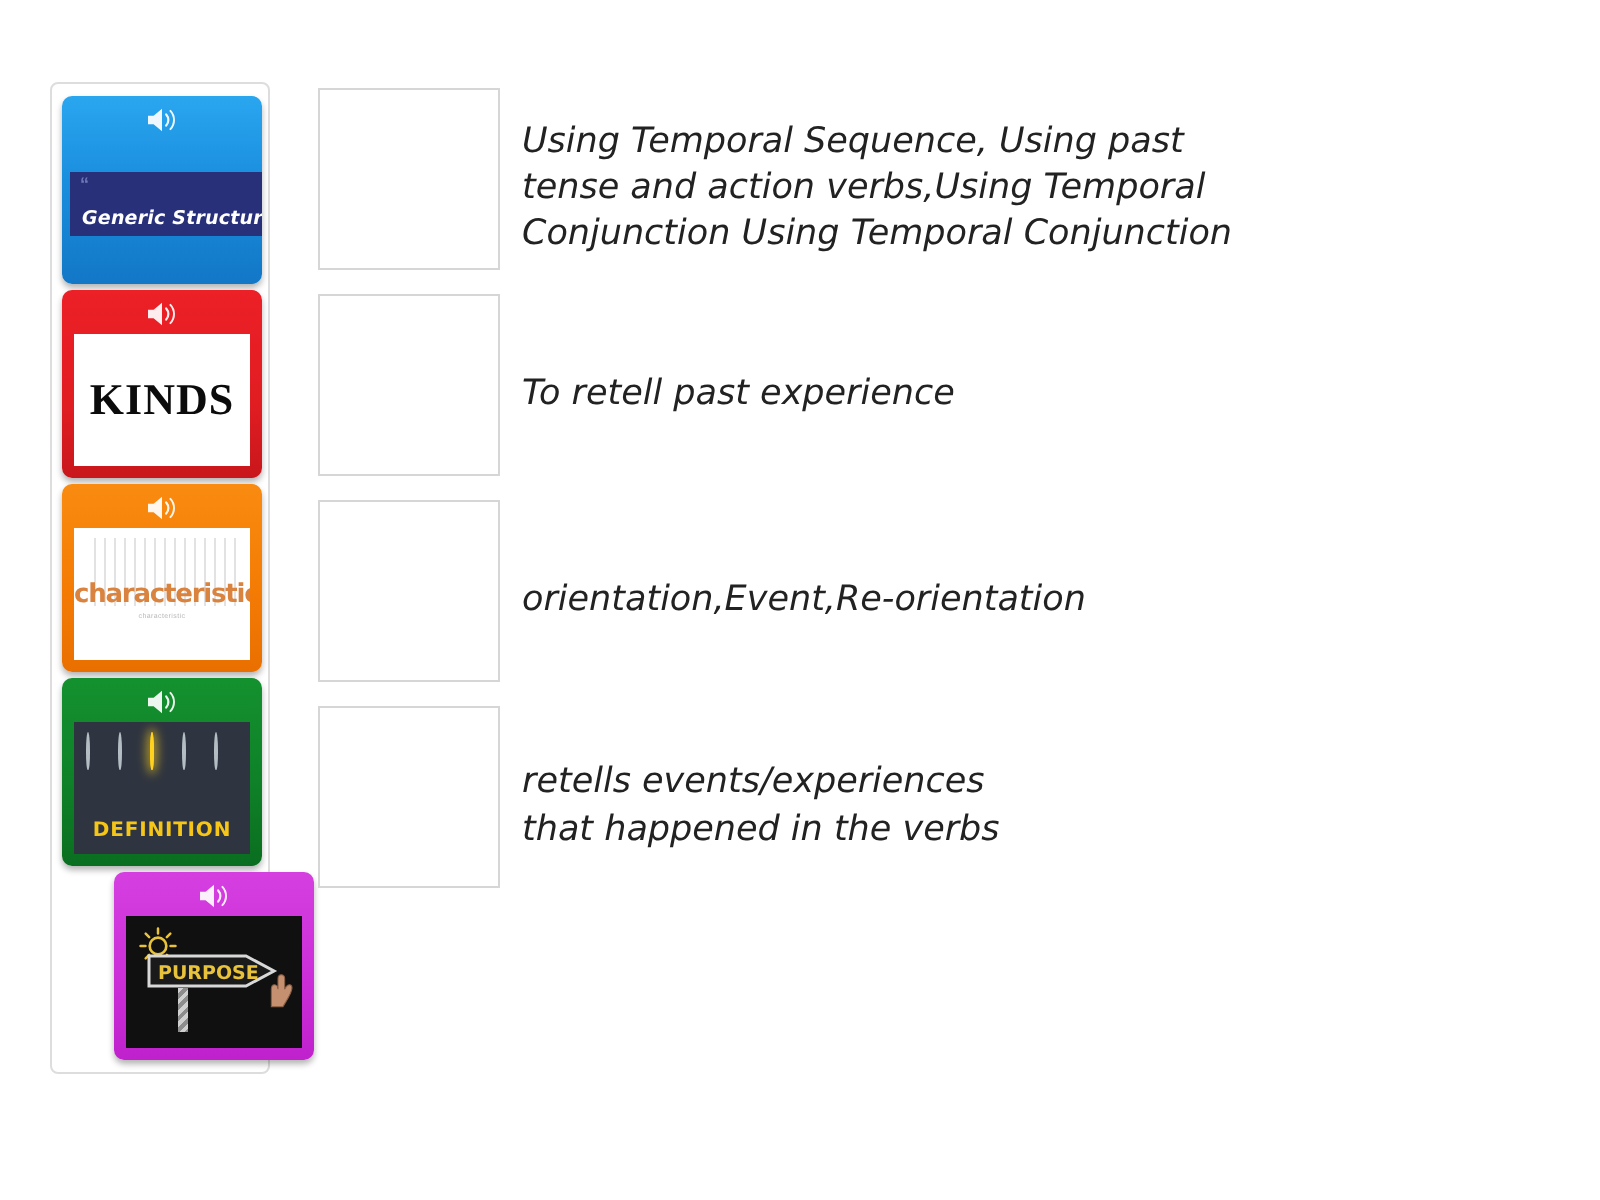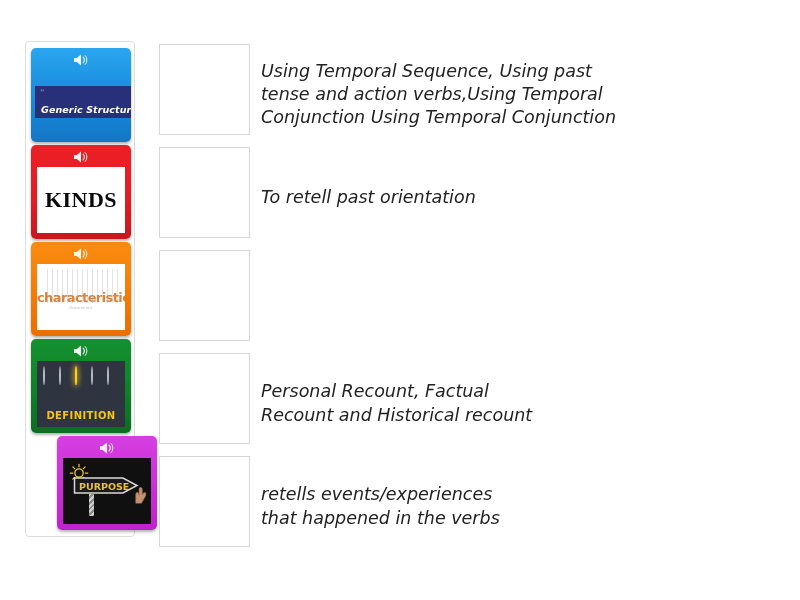--- a/index.html
+++ b/index.html
@@ -341,32 +341,28 @@
 
     <div class="answer-row">
       <div class="dropzone"></div>
       <div class="answer-text">Using Temporal Sequence, Using past
 tense and action verbs,Using Temporal
 Conjunction Using Temporal Conjunction</div>
     </div>
 
     <div class="answer-row">
       <div class="dropzone"></div>
-      <div class="answer-text">To retell past orientation</div>
+      <div class="answer-text">To retell past experience</div>
     </div>
 
     <div class="answer-row">
       <div class="dropzone"></div>
-    </div>
-
-    <div class="answer-row">
-      <div class="dropzone"></div>
-      <div class="answer-text">Personal Recount, Factual
-Recount and Historical recount</div>
-    </div>
+      <div class="answer-text">orientation,Event,Re-orientation</div>
+    </div>
+
 
     <div class="answer-row">
       <div class="dropzone"></div>
       <div class="answer-text">retells events/experiences
 that happened in the verbs</div>
     </div>
 
   </div>
 
 </div>

